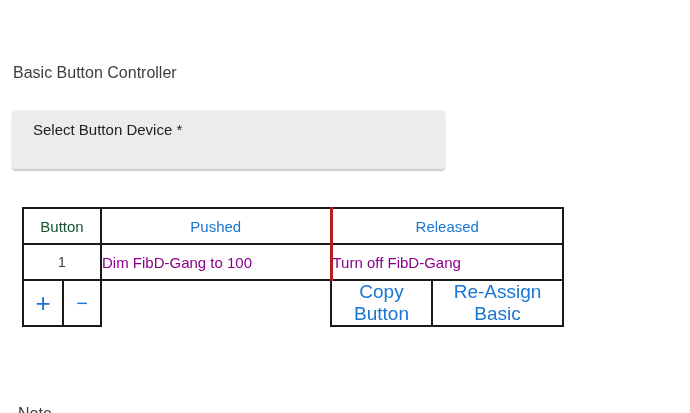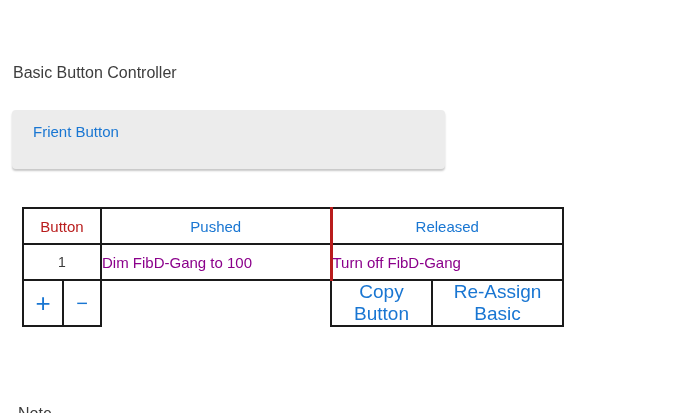--- a/index.html
+++ b/index.html
@@ -54,21 +54,21 @@
 
   
   .bb { border: 2px solid #1a1a1a; }
 
   
   .sep-right { border-right: 3px solid #b91c1c; }
   .sep-left  { border-left: 1px solid #c9c9c9; }
 
   .hdr-plain {
     font-size: 15px;
-    color: #b91c1c;
+    color: #14532d;
     text-align: center;
   }
   .hdr-blue {
     font-size: 15px;
     font-weight: 700;
     color: #1976d2;
     text-align: center;
     cursor: pointer;
   }
   .cell-num {
@@ -111,21 +111,21 @@
     font-size: 16px;
     color: #3d3d3d;
   }
 </style>
 </head>
 <body>
 
 <div class="page-title">Basic Button Controller</div>
 
 <div class="selector-panel">
-  <div class="selector-value">Frient Button</div>
+  <div class="selector-label">Select Button Device *</div>
 </div>
 
 <table class="button-table">
   <colgroup>
     <col style="width:40px">
     <col style="width:38px">
     <col style="width:230px">
     <col style="width:101px">
     <col style="width:131px">
   </colgroup>

